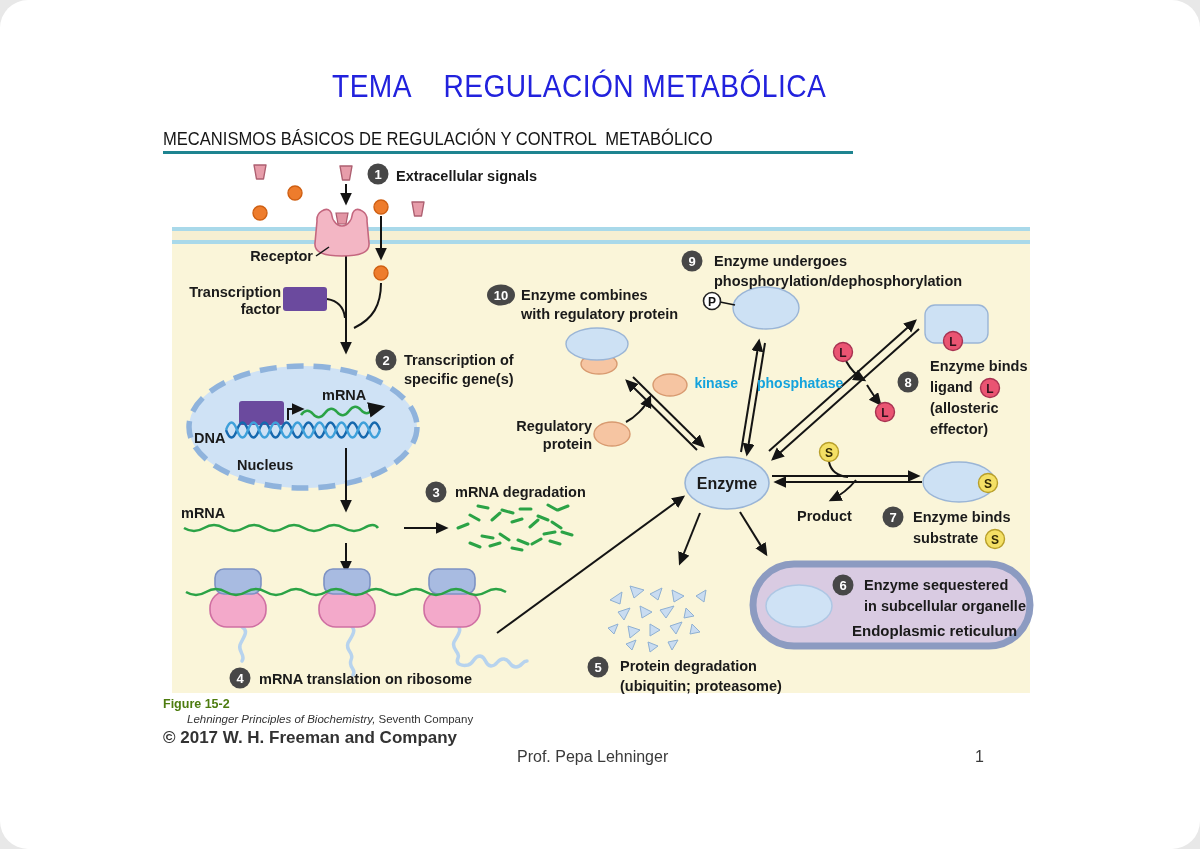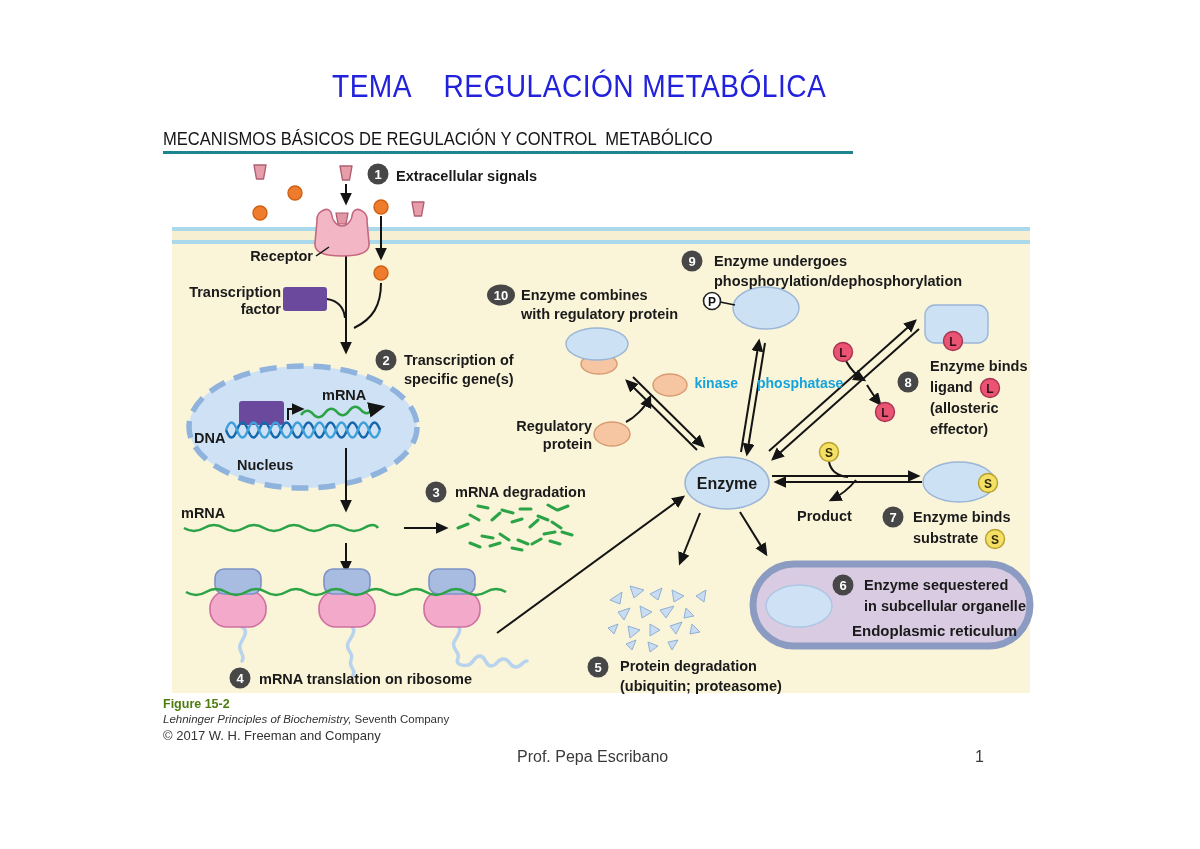--- a/index.html
+++ b/index.html
@@ -1,27 +1,27 @@
 <!DOCTYPE html>
 <html><head>
 <meta charset="utf-8">
 <style>
   html,body{margin:0;padding:0;background:#e8e8e8;}
   .page{position:relative;width:1200px;height:849px;background:#ffffff;overflow:hidden;
-        font-family:"Liberation Sans",sans-serif;}
+        font-family:"Liberation Sans",sans-serif;border-radius:28px;}
   .abs{position:absolute;}
   .title{left:332px;top:68px;font-size:32px;color:#2222dd;white-space:pre;
          transform:scaleX(.88);transform-origin:left top;letter-spacing:.5px;}
   .subtitle{left:163px;top:129px;font-size:18px;color:#151515;white-space:pre;
             transform:scaleX(.92);transform-origin:left top;}
   .subtitle-rule{left:163px;top:151px;width:690px;height:3px;background:#1e8490;}
   .cap1{left:163px;top:697px;font-size:12.5px;font-weight:bold;color:#4d7c0f;}
   .cap2{left:163px;top:713px;font-size:11.5px;color:#333;}
-  .cap2 .bk{font-style:italic;}
-  .cap3{left:163px;top:728px;font-size:13px;color:#333;}
+  .cap2 .bk{font-style:italic;margin-left:24px;}
+  .cap3{left:163px;top:728px;font-size:17px;color:#333;font-weight:bold;}
   .author{left:517px;top:748px;font-size:16px;color:#3a3a3a;}
   .pagenum{left:975px;top:748px;font-size:16px;color:#3a3a3a;}
   svg text{font-family:"Liberation Sans",sans-serif;}
   .lbl{font-size:14.5px;font-weight:bold;fill:#1a1a1a;}
   .end{text-anchor:end;}
   .cy{fill:#14a3dd;font-size:14px;font-weight:bold;}
   .bt{font-size:13px;font-weight:bold;fill:#ffffff;text-anchor:middle;}
   .lt{font-size:12px;font-weight:bold;text-anchor:middle;}
   .enz{font-size:16px;font-weight:bold;fill:#1a1a1a;text-anchor:middle;}
   .erl{font-size:15px;font-weight:bold;fill:#1a1a1a;}
@@ -265,15 +265,15 @@
       <text x="864" y="590" class="lbl">Enzyme sequestered</text>
       <text x="864" y="611" class="lbl">in subcellular organelle</text>
       <text x="852" y="636" class="erl">Endoplasmic reticulum</text>
     </g>
   </svg>
 
   <div class="abs cap1">Figure 15-2</div>
   <div class="abs cap2"><span class="bk">Lehninger Principles of Biochemistry,</span><span> Seventh Company</span></div>
   <div class="abs cap3">© 2017 W. H. Freeman and Company</div>
 
-  <div class="abs author">Prof. Pepa Escribano</div>
+  <div class="abs author">Prof. Pepa Lehninger</div>
   <div class="abs pagenum">1</div>
 </div>
 
 </body></html>

